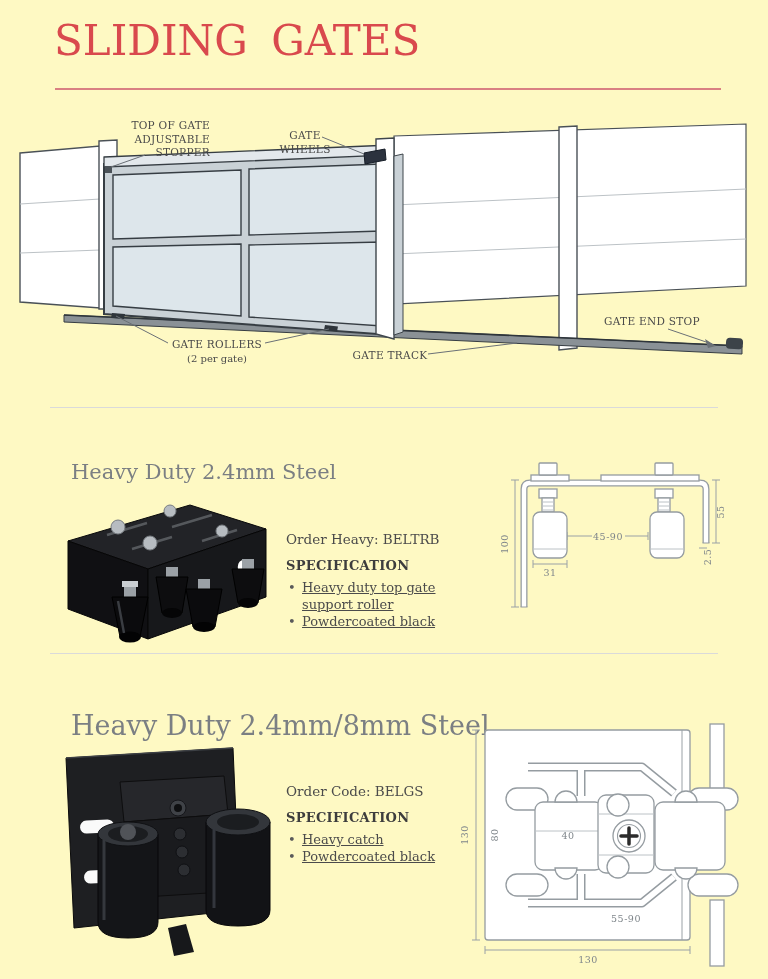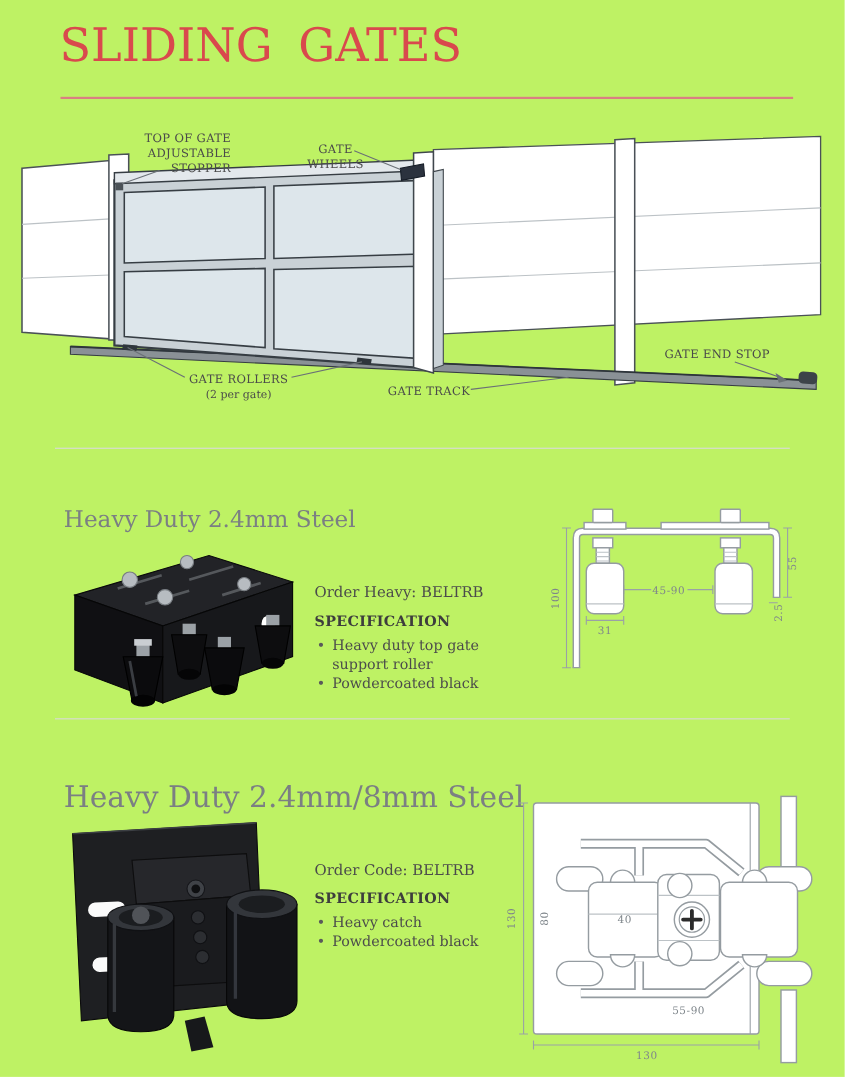--- a/index.html
+++ b/index.html
@@ -1,38 +1,38 @@
 <!DOCTYPE html>
 <html><head>
 <meta charset="utf-8">
 <style>
   html,body{margin:0;padding:0;background:#ffffff;}
-  .page{position:relative;width:768px;height:979px;background:#bef264;overflow:hidden;
+  .page{position:relative;width:768px;height:979px;background:#fef9c3;overflow:hidden;
         font-family:"DejaVu Serif",serif;}
   .abs{position:absolute;}
   
   .title{left:54px;top:18px;font-size:42px;color:#d9494d;letter-spacing:0px;word-spacing:10px;
          font-weight:400;line-height:1.1;}
   .title-rule{left:55px;top:88px;width:666px;height:2px;background:#d98082;}
   
   .divider{left:50px;width:668px;height:1px;background:#dadada;}
   .d1{top:407px;} .d2{top:653px;}
   
   .sec-h{left:54px;color:#55595d;line-height:1;}
   .h1a{top:428px;font-size:28px;letter-spacing:1px;}
   .h2a{top:672px;font-size:26px;letter-spacing:0.3px;}
-  .sec-sub{left:58px;color:#7b7f83;line-height:1;}
+  .sec-sub{left:71px;color:#7b7f83;line-height:1;}
   .sub1{top:462px;font-size:21px;}
   .sub2{top:712px;font-size:27px;}
   
   .info{left:286px;width:200px;color:#4b4b4b;}
   .i1{top:531px;} .i2{top:783px;}
   .order{font-size:13.5px;margin:0 0 11px 0;}
   .spec-t{font-size:13px;font-weight:bold;color:#3d3d3d;letter-spacing:0.3px;margin:0 0 6px 0;}
-  .info ul{margin:0;padding:0;list-style:none;}
+  .info ul{margin:0;padding:0;list-style:none;text-decoration:underline;}
   .info li{font-size:13px;line-height:17px;padding-left:16px;position:relative;}
   .info li::before{content:"\2022";position:absolute;left:2px;color:#5a5a5a;}
   
   .dlabel{font-family:"DejaVu Serif",serif;font-size:10.5px;fill:#4a4a4a;letter-spacing:0.3px;}
   .dlabel-sm{font-family:"DejaVu Serif",serif;font-size:10px;fill:#4a4a4a;}
   .dimtxt{font-family:"DejaVu Serif",serif;font-size:9.5px;fill:#7f868b;letter-spacing:0.5px;}
   .tpart{fill:#fff;stroke:#959ca1;stroke-width:1.3;}
   .tdim{stroke:#9aa1a6;stroke-width:1;fill:none;}
   .tlight{stroke:#bcc2c6;stroke-width:1;fill:none;}
 </style>
@@ -211,21 +211,21 @@
       <path d="M76,98 L76,178" stroke="#35383d" stroke-width="3" fill="none"></path>
       <path d="M178,80 L178,168 Q178,184 210,184 Q242,184 242,168 L242,80 Z" fill="#121316" stroke="#070708"></path>
       <ellipse cx="210" cy="80" rx="32" ry="13" fill="#33363b" stroke="#101114"></ellipse>
       <ellipse cx="210" cy="80" rx="21" ry="8" fill="#1b1d20"></ellipse>
       <path d="M186,86 L186,166" stroke="#33363d" stroke-width="3" fill="none"></path>
       <polygon points="140,186 158,182 166,210 146,214" fill="#17181b"></polygon>
     </g>
   </svg>
 
   <div class="abs info i2">
-    <p class="order">Order Code: BELTRB</p>
+    <p class="order">Order Code: BELGS</p>
     <p class="spec-t">SPECIFICATION</p>
     <ul>
       <li>Heavy catch</li>
       <li>Powdercoated black</li>
     </ul>
   </div>
 
   <svg class="abs" style="left:460px;top:718px" width="308" height="261" viewBox="0 0 308 261">
     <g>
       <path class="tdim" d="M16,12 V222 M12,12 H20 M12,222 H20"></path>

